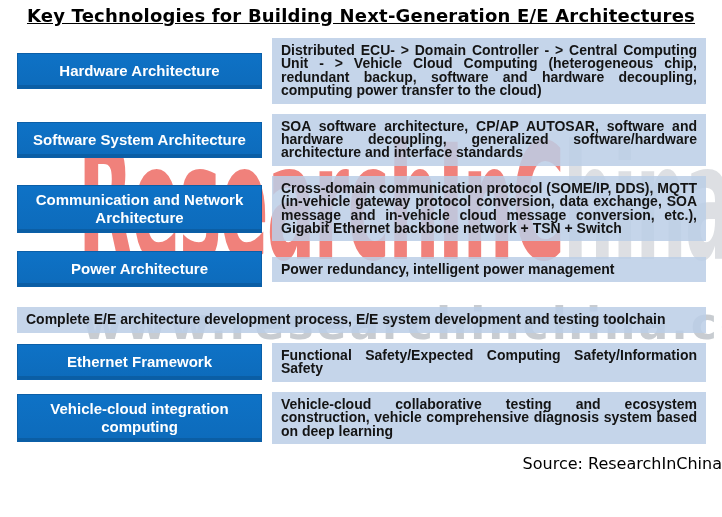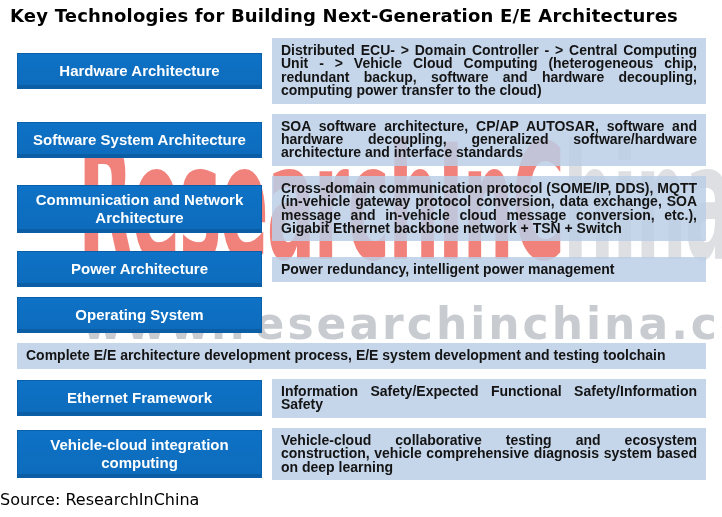--- a/index.html
+++ b/index.html
@@ -12,26 +12,27 @@
     width: 722px;
     height: 517px;
     background: #ffffff;
     overflow: hidden;
     font-family: "Liberation Sans", sans-serif;
   }
 
   
   .title {
     margin: 5px 10px 12px 10px;
-    text-align: left;
+    text-align: center;
     font-family: "DejaVu Sans", sans-serif;
     font-weight: bold;
     font-size: 18px;
     letter-spacing: 0.2px;
     color: #000000;
+    text-decoration: underline;
   }
 
   
   .wm-red {
     position: absolute;
     left: 78px;
     top: 124px;
     z-index: 0;
     font-family: "DejaVu Sans", sans-serif;
     font-weight: bold;
@@ -101,21 +102,21 @@
     font-size: 14px;
     line-height: 13.4px;
     text-align: justify;
   }
 
   
   .source {
     position: relative;
     z-index: 1;
     margin-top: 7px;
-    text-align: left;
+    text-align: right;
     font-family: "DejaVu Sans", sans-serif;
     font-size: 16px;
     color: #000000;
   }
 </style>
 </head>
 <body>
 
 <div id="stage">
 
@@ -157,37 +158,34 @@
   <div class="row">
     <div class="box">
       <span>Power Architecture</span>
     </div>
     <div class="panel">
       <span>Power redundancy, intelligent power management</span>
     </div>
   </div>
 
   <div class="row">
-    <div class="box">
-      <span>Operating System</span>
-    </div>
   </div>
 
   <div class="row">
     <div class="panel">
       <span>Complete E/E architecture development process, E/E system development and testing toolchain</span>
     </div>
   </div>
 
   <div class="row">
     <div class="box">
       <span>Ethernet Framework</span>
     </div>
     <div class="panel">
-      <span>Information Safety/Expected Functional Safety/Information Safety</span>
+      <span>Functional Safety/Expected Computing Safety/Information Safety</span>
     </div>
   </div>
 
   <div class="row">
     <div class="box">
       <span>Vehicle-cloud integration computing</span>
     </div>
     <div class="panel">
       <span>Vehicle-cloud collaborative testing and ecosystem construction, vehicle comprehensive diagnosis system based on deep learning</span>
     </div>

